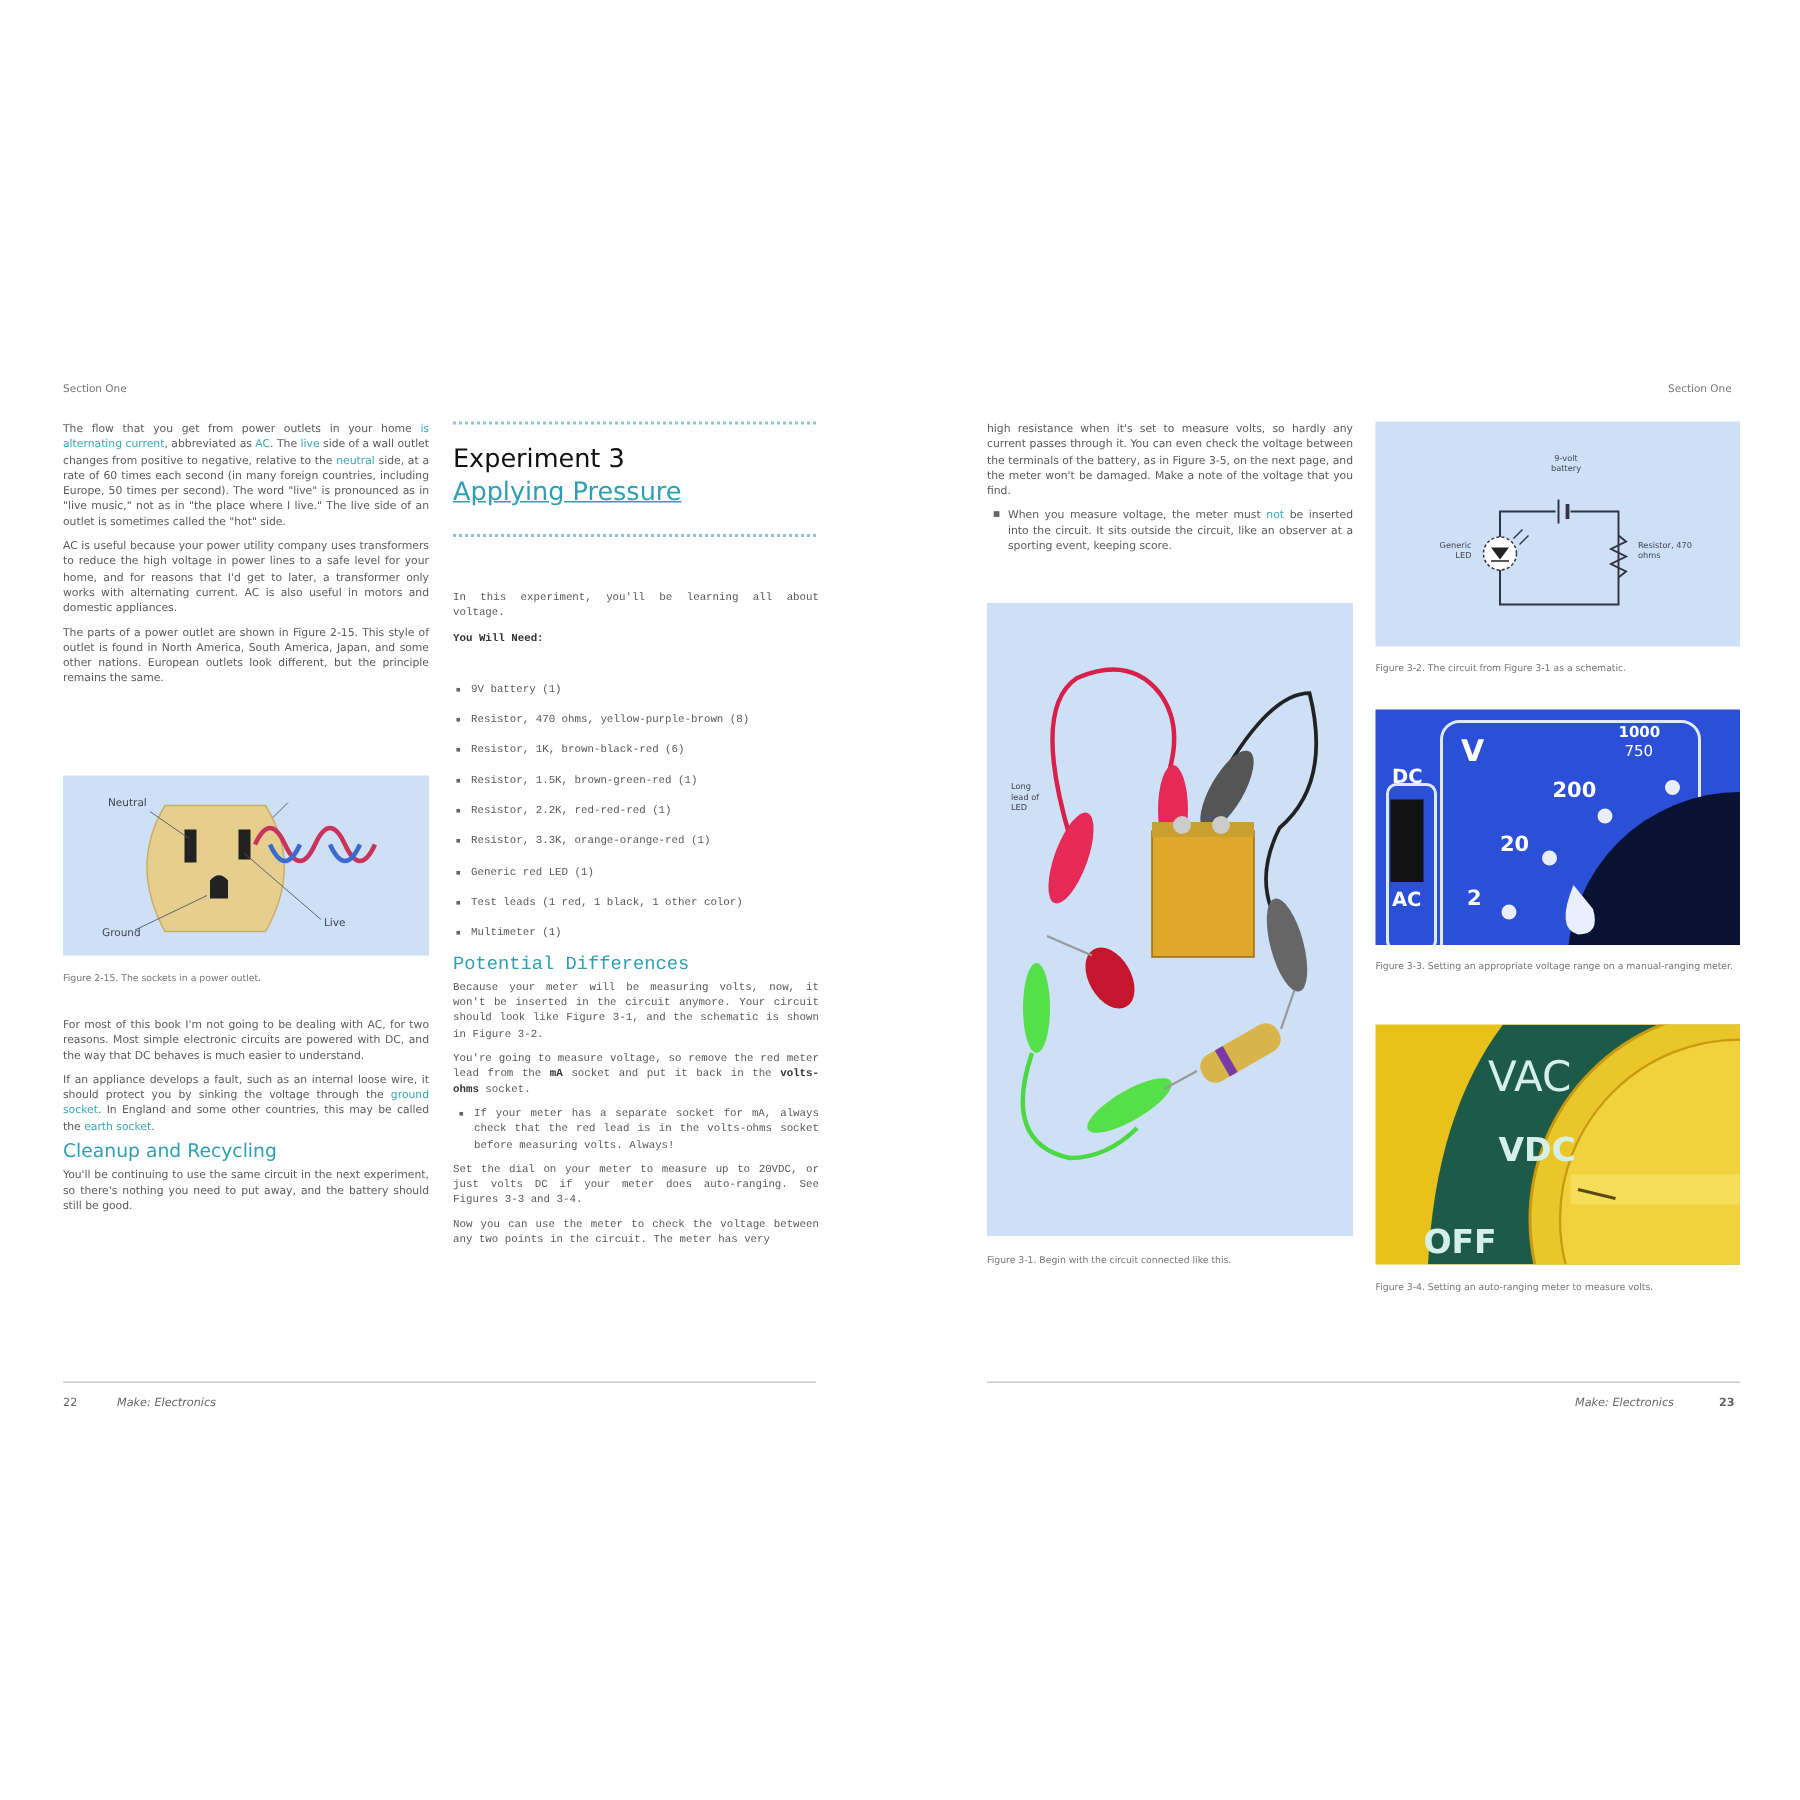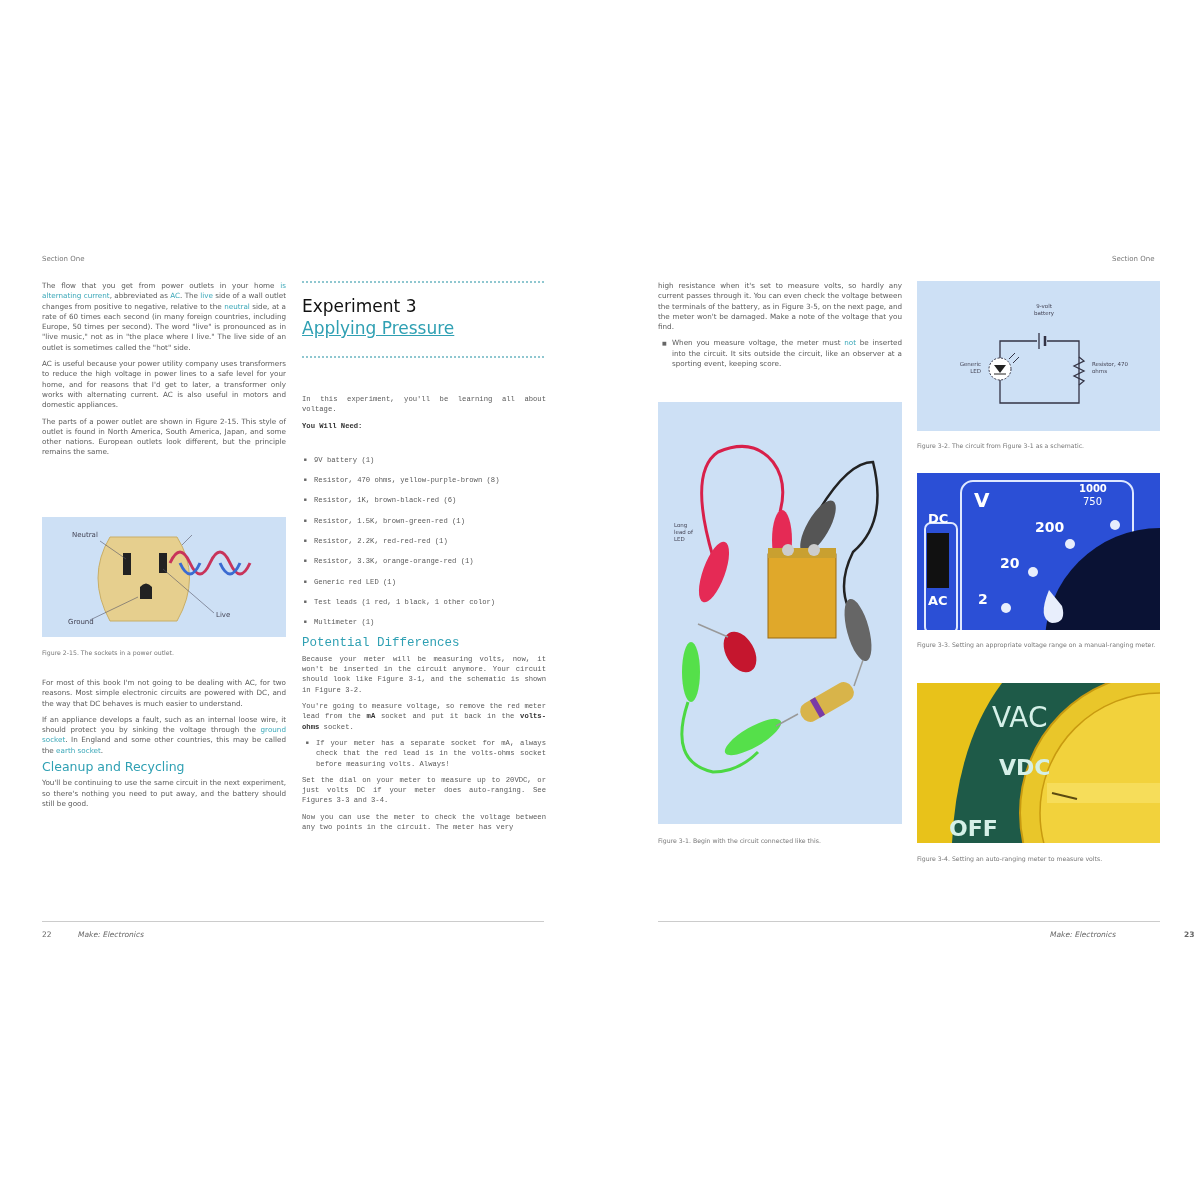--- a/index.html
+++ b/index.html
@@ -186,13 +186,13 @@
     <line x1="135" y1="110" x2="160" y2="116" stroke="#5b4a10" stroke-width="2"></line>
   </svg>
   <span class="abs" style="left:75px; top:18px; font-size:28px; color:#d5f0e8; font-weight:normal;">VAC</span>
   <span class="abs" style="left:44px; top:72px; font-size:22px; color:#d5f0e8; font-weight:bold;margin-left:38px;">VDC</span>
   <span class="abs" style="left:32px; top:133px; font-size:22px; color:#d5f0e8; font-weight:bold;">OFF</span>
 </div>
 <div class="cap" style="left:917px; top:854px; width:243px;">Figure 3-4. Setting an auto-ranging meter to measure volts.</div>
 
 <div class="footer-rule" style="left:658px; top:921px; width:502px;"></div>
 <div class="footer-text italic" style="left:1050px; top:930px;">Make: Electronics</div>
-<div class="footer-text" style="left:1184px; top:930px;font-weight:bold;">23</div>
+<div class="footer-text" style="left:1146px; top:930px;font-weight:bold;">23</div>
 
 </body></html>

